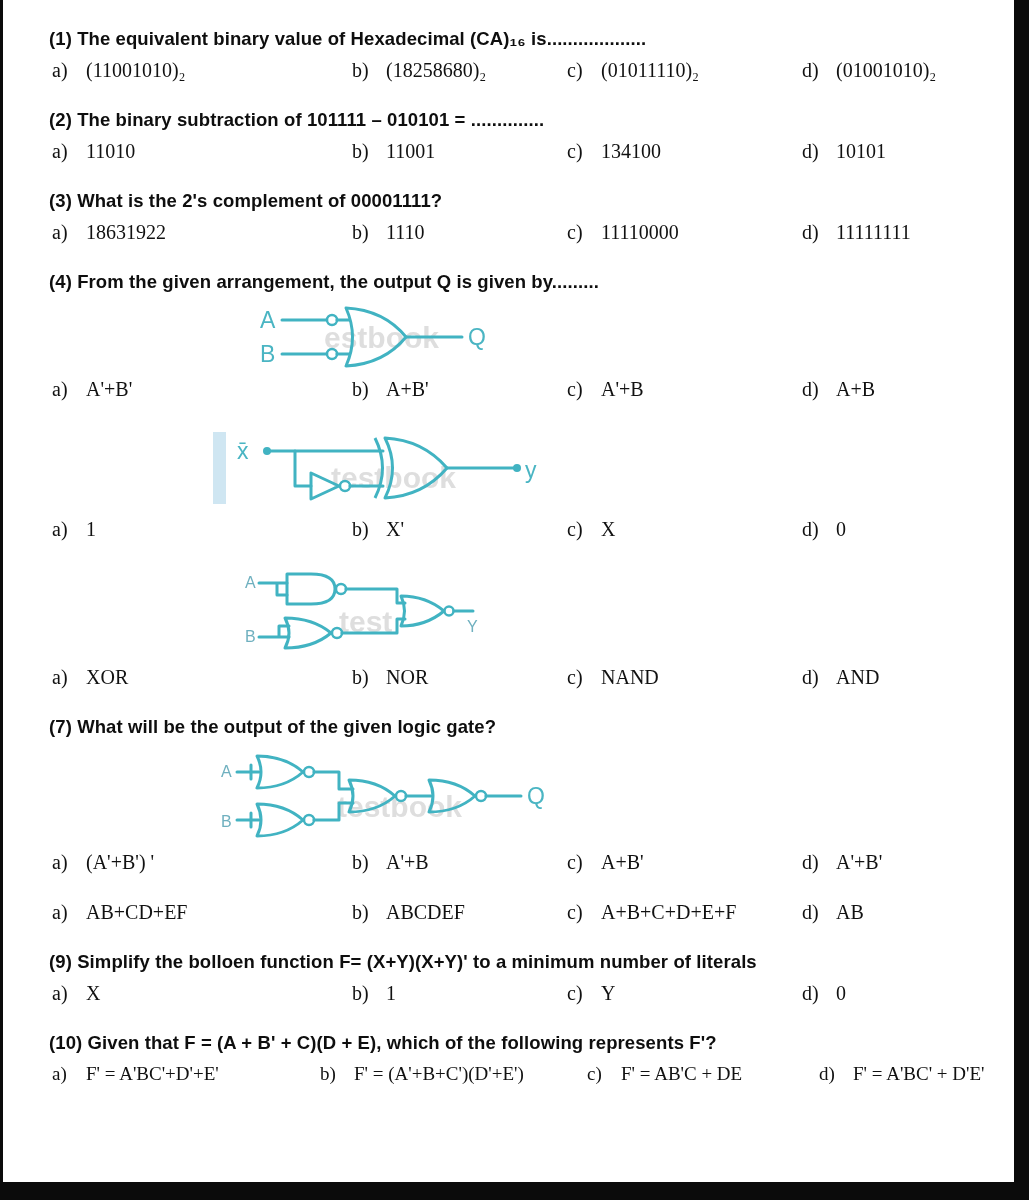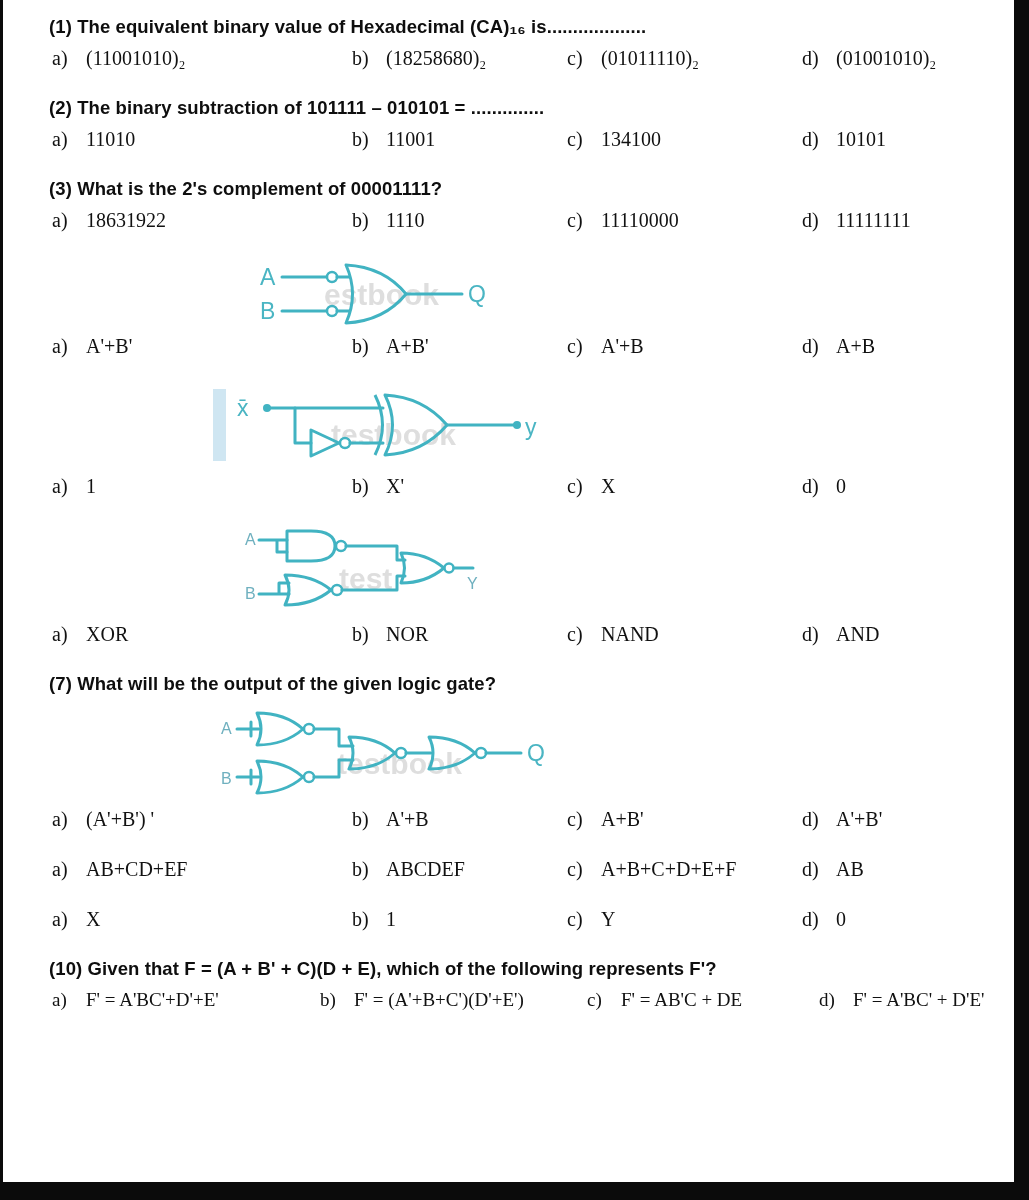--- a/index.html
+++ b/index.html
@@ -1,21 +1,21 @@
 <!DOCTYPE html>
 <html><head>
 <meta charset="utf-8">
 <style>
   html,body { margin:0; padding:0; background:#ffffff; }
   .page {
     width:1029px; min-height:1200px; box-sizing:border-box;
     border-left:3px solid #0b0b0b;
     border-right:15px solid #0b0b0b;
     border-bottom:18px solid #0b0b0b;
-    padding:14px 14px 6px 46px;
+    padding:26px 14px 6px 46px;
     background:#ffffff;
     font-family:"Liberation Serif", serif;
     color:#111111;
   }
   .q { margin-bottom:24px; }
   .q:last-child { margin-bottom:8px; }
   .q-text {
     font-family:"Liberation Sans", sans-serif;
     font-weight:700; font-size:18.5px; line-height:25px;
     margin-bottom:6px; color:#0e0e0e; letter-spacing:0.1px;
@@ -108,20 +108,21 @@
           <span>11110000</span>
         </span>
       <span class="opt">
           <span class="letter">d)</span>
           <span>11111111</span>
         </span>
     </div>
   </div>
 
   <div class="q">
+    <div class="q-text">(4) From the given arrangement, the output Q is given by.........</div>
     <div class="diag-wrap diag-q4">
       <svg width="300" height="72" viewBox="0 0 300 72">
         <text class="wm" x="70" y="48">estbook</text>
         <text class="lbl" x="6" y="28">A</text>
         <text class="lbl" x="6" y="62">B</text>
         <path class="wire" d="M28,20 H72 M28,54 H72"></path>
         <circle class="bubble" cx="78" cy="20" r="5"></circle>
         <circle class="bubble" cx="78" cy="54" r="5"></circle>
         <path class="wire" d="M83,20 H95 M83,54 H95"></path>
         <path class="gate" d="M92,8 Q105,37 92,66 Q130,64 152,37 Q130,10 92,8 Z"></path>
@@ -287,20 +288,21 @@
           <span>A+B+C+D+E+F</span>
         </span>
       <span class="opt">
           <span class="letter">d)</span>
           <span>AB</span>
         </span>
     </div>
   </div>
 
   <div class="q">
+    <div class="q-text">(9) Simplify the bolloen function F= (X+Y)(X+Y)' to a minimum number of literals</div>
     <div class="opts">
       <span class="opt">
           <span class="letter">a)</span>
           <span>X</span>
         </span>
       <span class="opt">
           <span class="letter">b)</span>
           <span>1</span>
         </span>
       <span class="opt">

